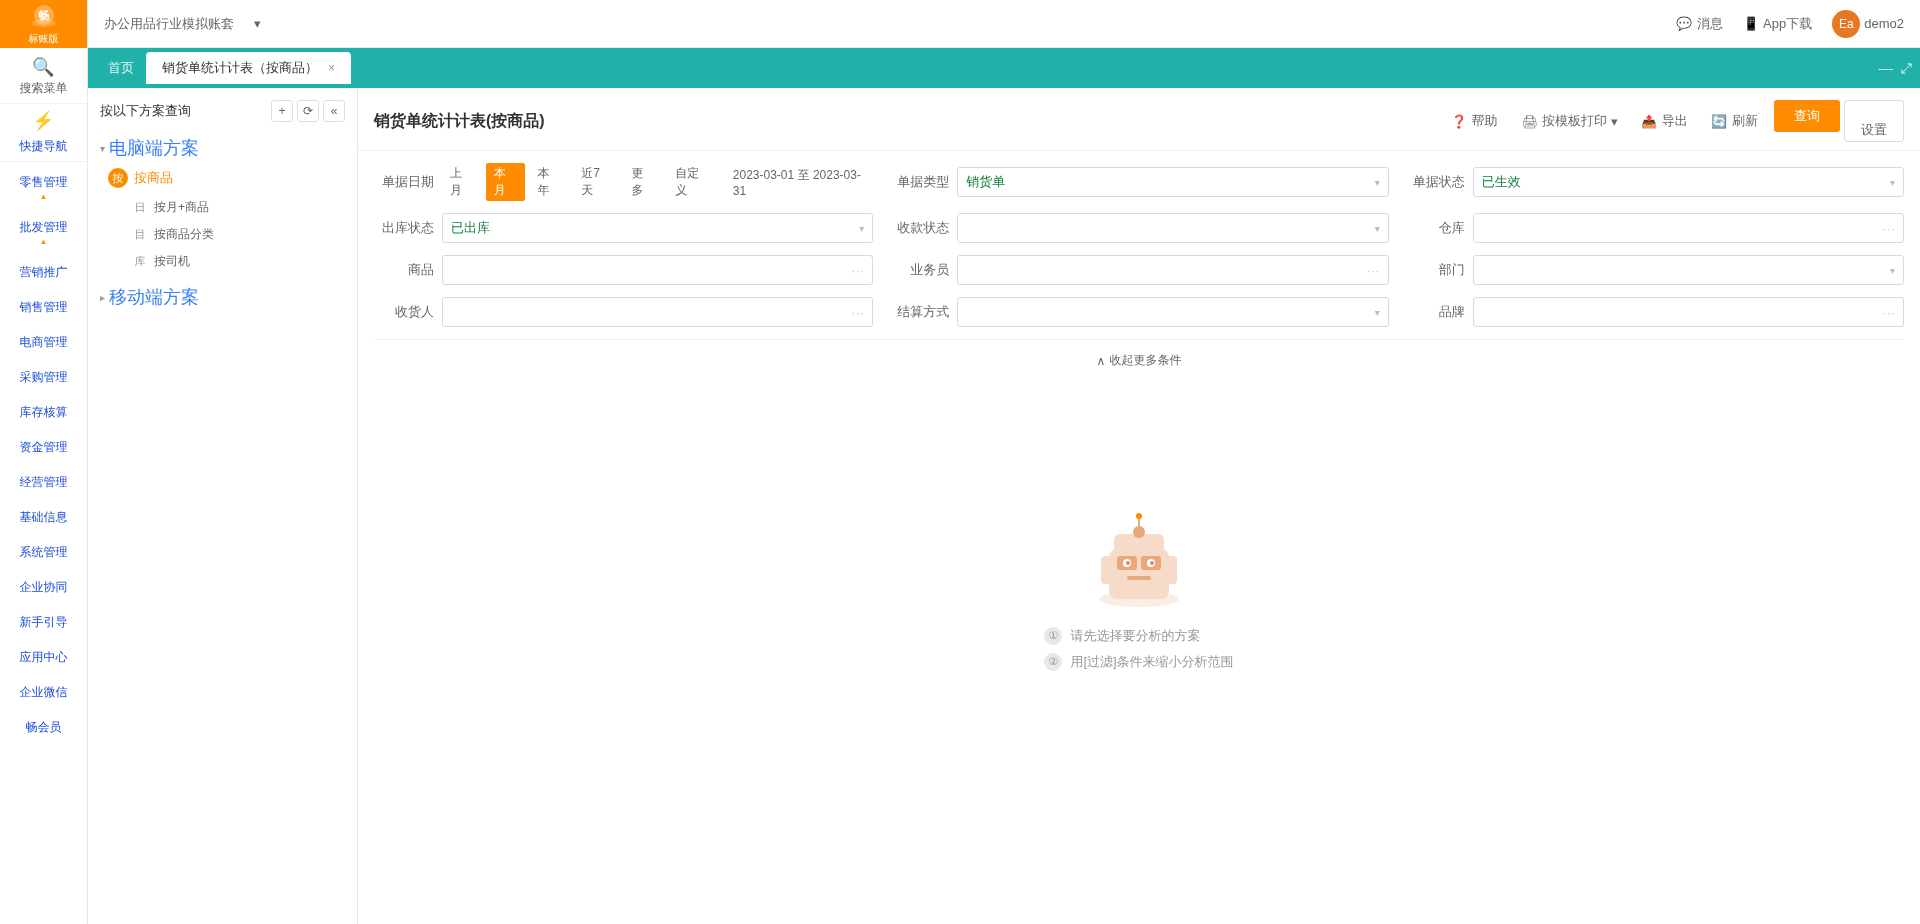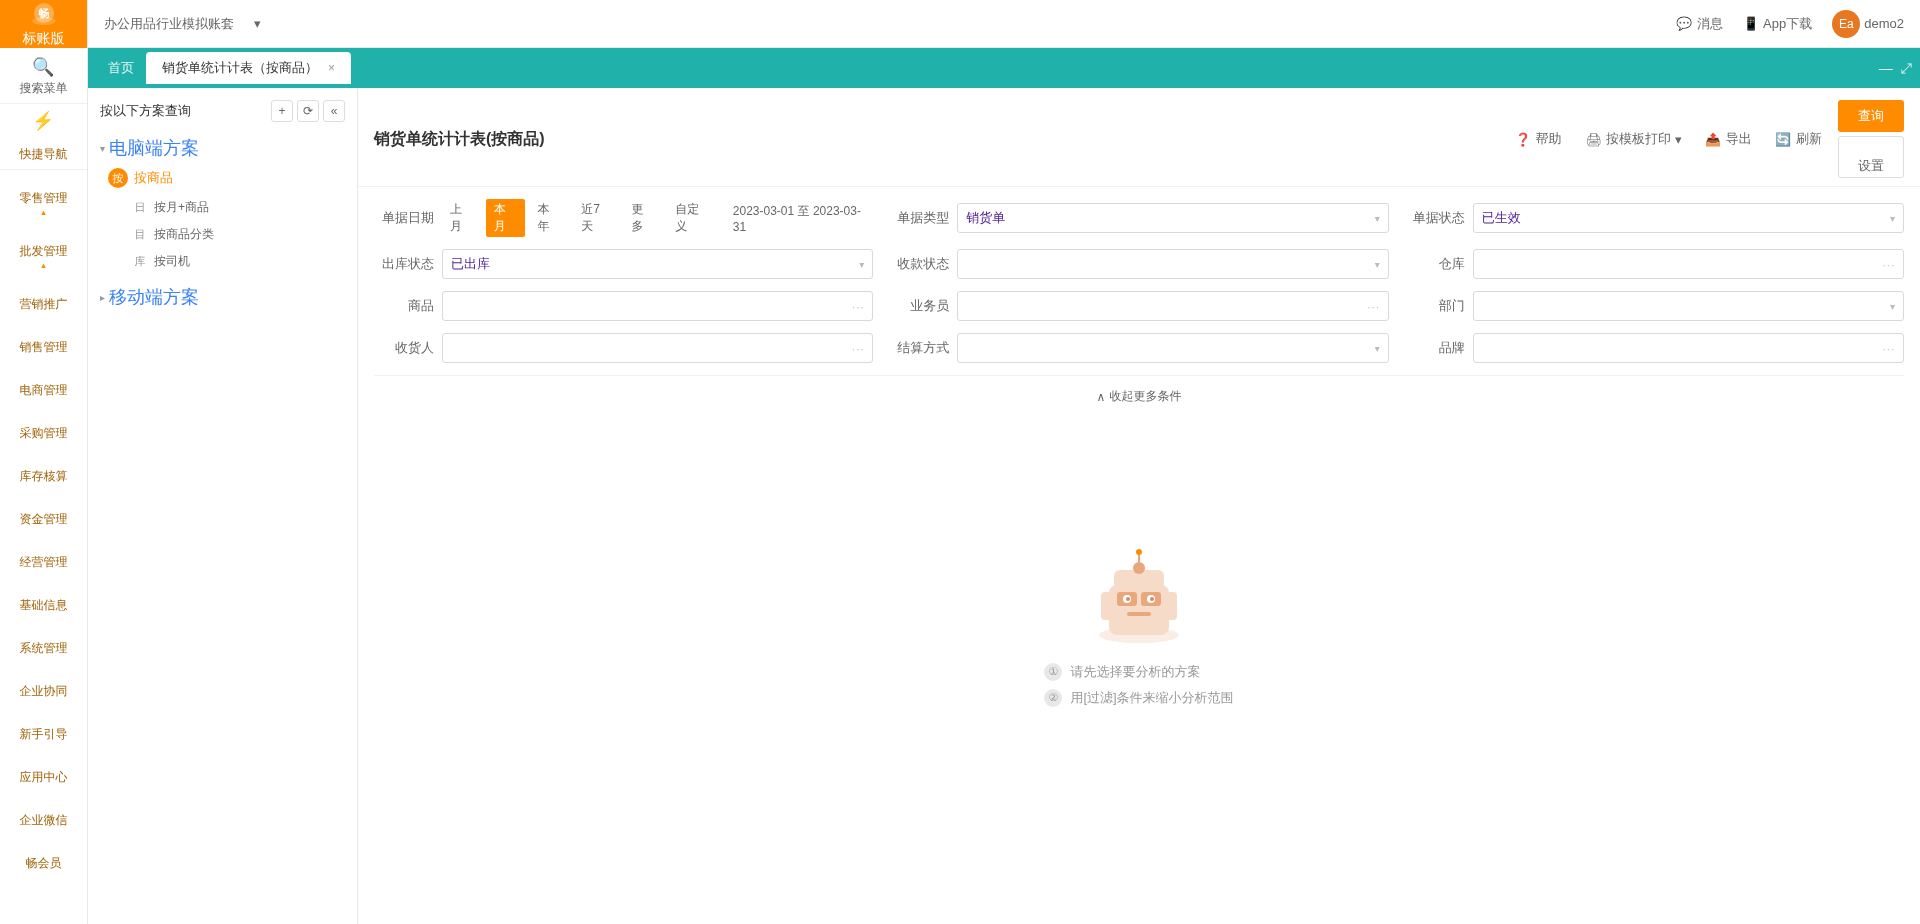--- a/index.html
+++ b/index.html
@@ -3,26 +3,26 @@
   <meta charset="utf-8">
   <style>
     * { margin: 0; padding: 0; box-sizing: border-box; }
     body { font-family: 'Microsoft YaHei', Arial, sans-serif; font-size: 13px; background: #f5f5f5; color: #333; width: 1920px; height: 924px; overflow: hidden; display: flex; }
 
     
     .sidebar { width: 88px; background: #fff; border-right: 1px solid #e8e8e8; display: flex; flex-direction: column; align-items: center; height: 924px; flex-shrink: 0; }
     .sidebar-logo { width: 100%; background: #ff8c00; height: 48px; display: flex; align-items: center; justify-content: center; }
     .sidebar-logo-inner { display: flex; flex-direction: column; align-items: center; }
     .sidebar-logo-icon { width: 32px; height: 28px; }
-    .logo-text { color: #fff; font-size: 14px; margin-top: 1px; }
+    .logo-text { color: #fff; font-size: 10px; margin-top: 1px; }
     .sidebar-search { padding: 10px 0 6px; width: 100%; display: flex; flex-direction: column; align-items: center; border-bottom: 1px solid #f0f0f0; }
     .sidebar-search span { font-size: 12px; color: #666; }
     .sidebar-nav-item { width: 100%; padding: 6px 0; display: flex; flex-direction: column; align-items: center; cursor: pointer; }
     .sidebar-nav-item .nav-icon { font-size: 18px; color: #666; }
-    .sidebar-nav-item .nav-label { font-size: 12px; color: #a16207; margin-top: 14px; }
+    .sidebar-nav-item .nav-label { font-size: 12px; color: #1d4ed8; margin-top: 6px; }
 
     
     .main { flex: 1; display: flex; flex-direction: column; height: 924px; overflow: hidden; }
 
     
     .top-header { height: 48px; background: #fff; border-bottom: 1px solid #e8e8e8; display: flex; align-items: center; padding: 0 16px; justify-content: space-between; flex-shrink: 0; }
     .header-left { display: flex; align-items: center; gap: 20px; color: #666; font-size: 13px; }
     .header-right { display: flex; align-items: center; gap: 20px; }
     .header-right-item { display: flex; align-items: center; gap: 4px; color: #666; font-size: 13px; cursor: pointer; }
     .avatar { width: 28px; height: 28px; border-radius: 50%; background: #e87722; display: flex; align-items: center; justify-content: center; color: white; font-size: 12px; overflow: hidden; }
@@ -63,21 +63,21 @@
     .page-action-btn { display: flex; align-items: center; gap: 4px; padding: 0 8px; height: 28px; border: none; background: none; cursor: pointer; font-size: 13px; color: #666; }
     .btn-primary { background: #ff8c00; color: white; border: none; padding: 6px 20px; border-radius: 3px; cursor: pointer; font-size: 13px; height: 32px; }
     .btn-secondary { background: #fff; color: #666; border: 1px solid #ddd; padding: 20px 16px; border-radius: 3px; cursor: pointer; font-size: 13px; height: 32px; }
 
     
     .filter-area { padding: 12px 16px; }
     .filter-row { display: flex; align-items: center; margin-bottom: 12px; }
     .filter-item { display: flex; align-items: center; flex: 1; min-width: 0; }
     .filter-label { font-size: 13px; color: #666; white-space: nowrap; margin-right: 8px; min-width: 60px; text-align: right; }
     .filter-input { flex: 1; height: 30px; border: 1px solid #d9d9d9; border-radius: 3px; padding: 0 8px; font-size: 13px; color: #333; background: #fff; display: flex; align-items: center; justify-content: space-between; cursor: pointer; }
-    .filter-value { color: #4c1d95; }
+    .filter-value { color: #15803d; }
     .filter-placeholder { color: #bbb; }
     .filter-dots { color: #ccc; }
     .filter-arrow { color: #bbb; font-size: 10px; }
     .date-tabs { display: flex; gap: 4px; margin-right: 8px; align-items: flex-end; }
     .date-tab { padding: 2px 8px; font-size: 12px; cursor: pointer; color: #666; border-radius: 2px; }
     .date-tab.active { background: #ff8c00; color: white; border-radius: 2px; }
     .date-range { font-size: 12px; color: #666; }
     .collapse-btn { display: flex; align-items: center; justify-content: center; padding: 6px; cursor: pointer; color: #666; font-size: 12px; gap: 4px; }
 
     
@@ -264,21 +264,21 @@
             <span>▾</span>
           </button>
           <button class="page-action-btn">
             <span>📤</span>
             <span>导出</span>
           </button>
           <button class="page-action-btn">
             <span>🔄</span>
             <span>刷新</span>
           </button>
-          <div style="display:flex;flex-direction:column;gap:4px;">
+          <div style="display:flex;flex-direction:row;gap:4px;">
             <button class="btn-primary">查询</button>
             <button class="btn-secondary">设置</button>
           </div>
         </div>
       </div>
 
       <div class="filter-area">
 
         <div class="filter-row">
           <div class="filter-item">

